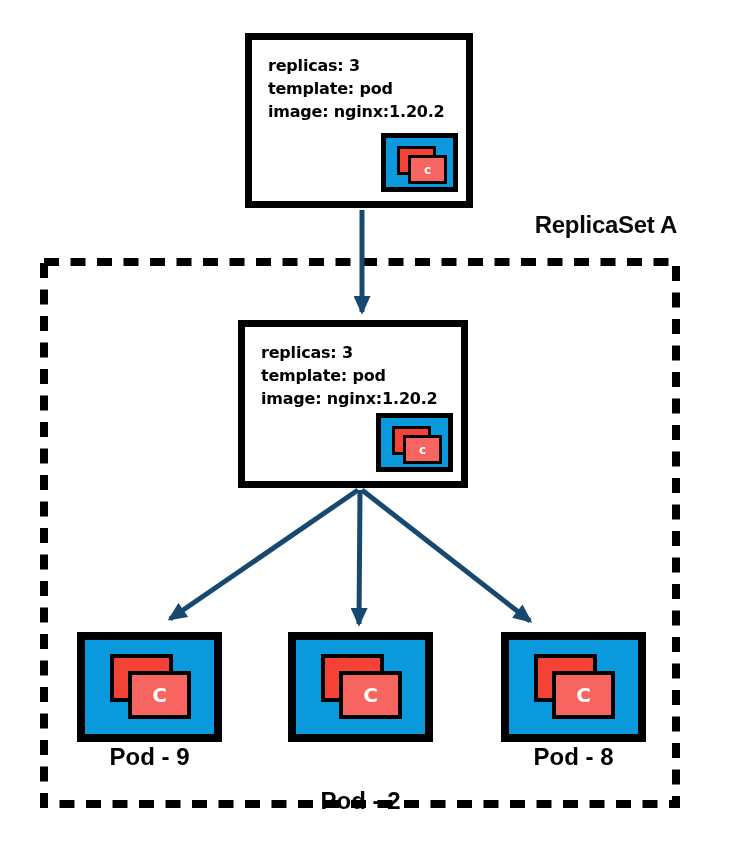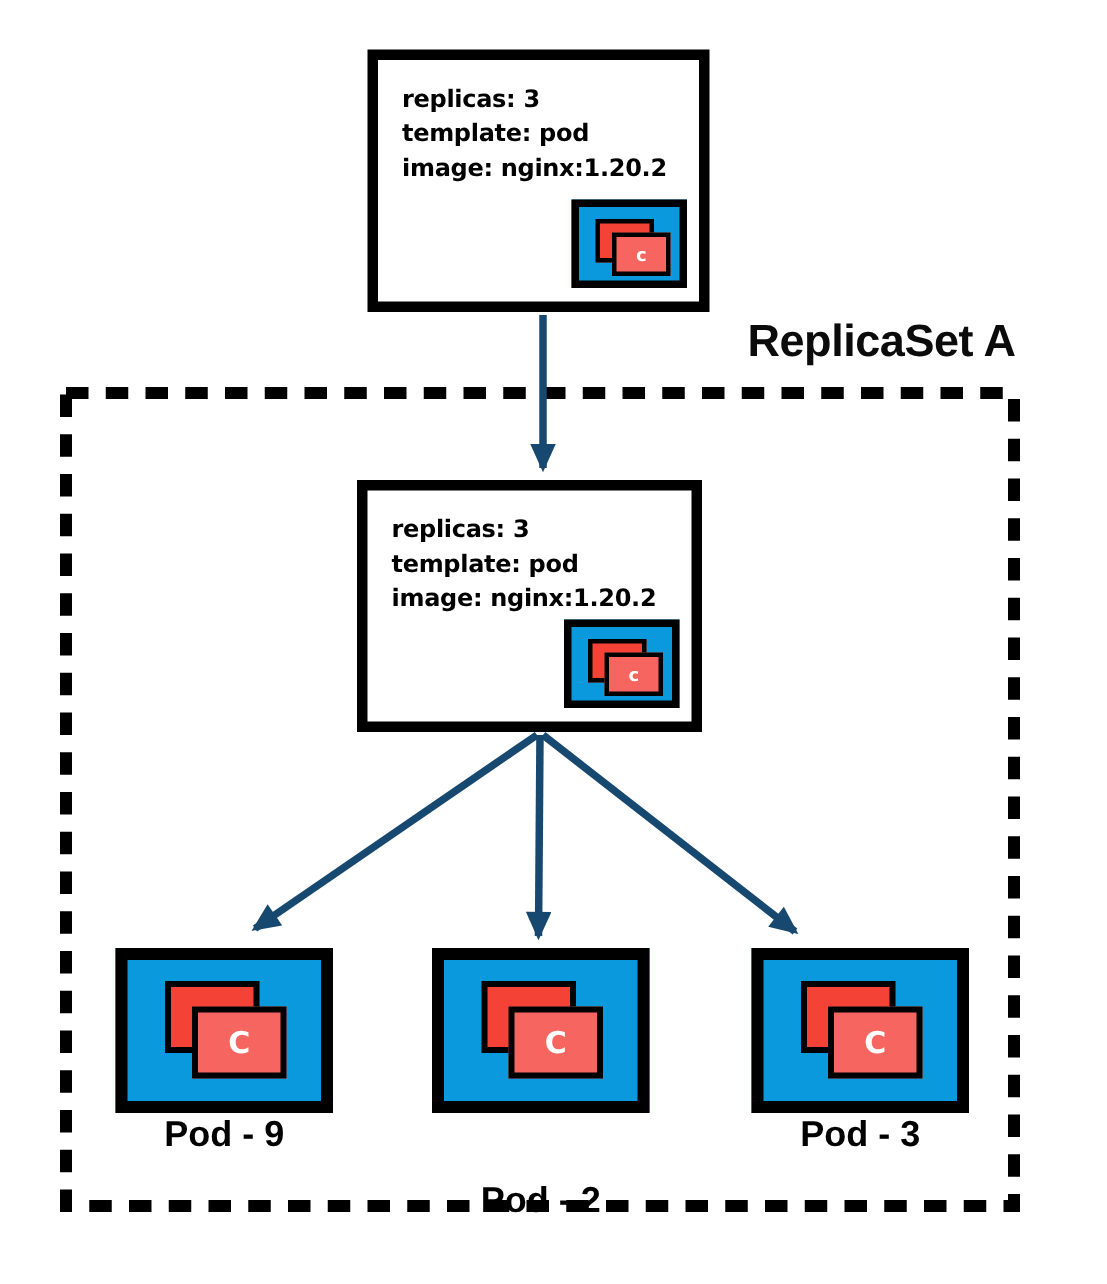--- a/index.html
+++ b/index.html
@@ -56,21 +56,21 @@
   }
   .pod .front .cletter{color:#fff;font-size:20px;font-weight:bold;line-height:1;}
   
   .pod-label{
     position:absolute;top:743px;width:145px;text-align:center;
     font-family:"Liberation Sans",sans-serif;font-size:24px;font-weight:bold;color:#000;z-index:2;
   }
   .pod-label.l1{left:77px;} .pod-label.l2{left:288px;margin-top:44px;} .pod-label.l3{left:501px;}
   .rs-title{
     position:absolute;top:211px;right:61px;
-    font-family:"Liberation Sans",sans-serif;font-size:30px;font-weight:bold;
+    font-family:"Liberation Sans",sans-serif;font-size:24px;font-weight:bold;
     color:#0b0b0b;letter-spacing:-0.3px;z-index:2;white-space:nowrap;
   }
 </style>
 </head>
 <body>
 
 <div class="canvas">
 
   <svg class="overlay" viewBox="0 0 738 856">
     <defs>
@@ -129,15 +129,15 @@
   </div>
   <div class="pod p3">
     <div class="cont back"></div>
     <div class="cont front">
       <span class="cletter">C</span>
     </div>
   </div>
 
   <div class="pod-label l1">Pod - 9</div>
   <div class="pod-label l2">Pod - 2</div>
-  <div class="pod-label l3">Pod - 3</div>
+  <div class="pod-label l3">Pod - 8</div>
 
 </div>
 
 </body></html>

